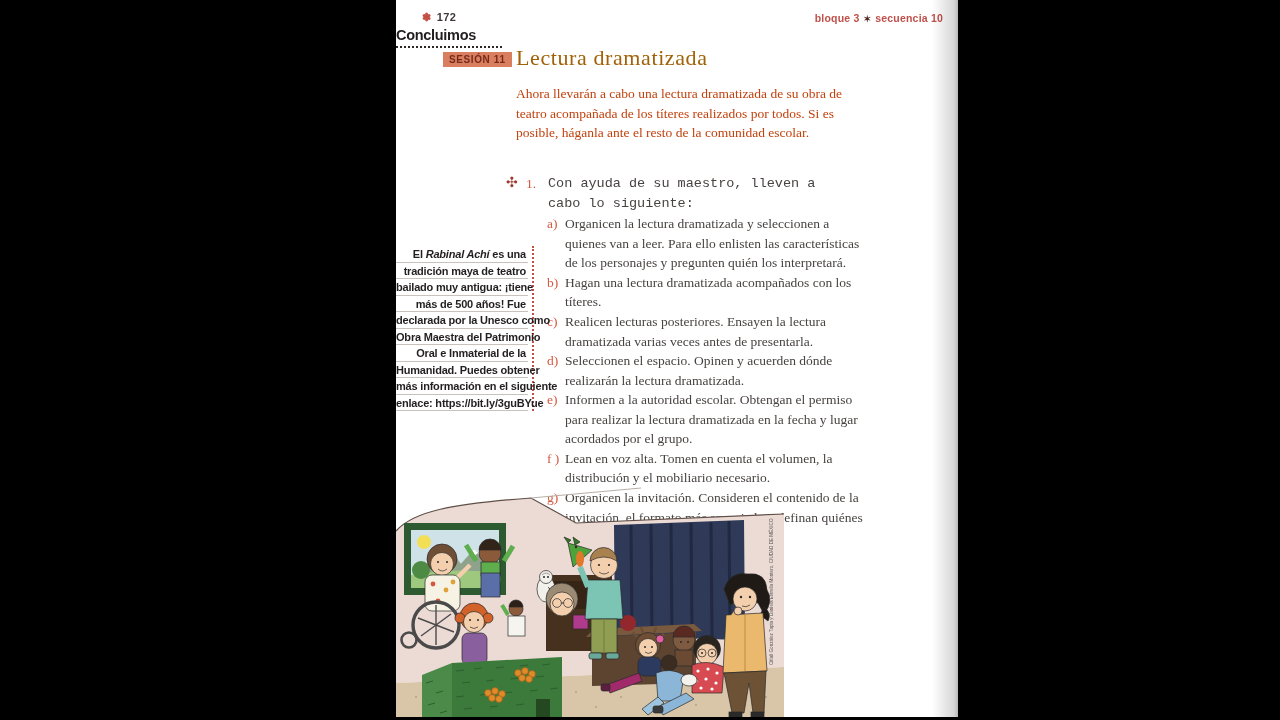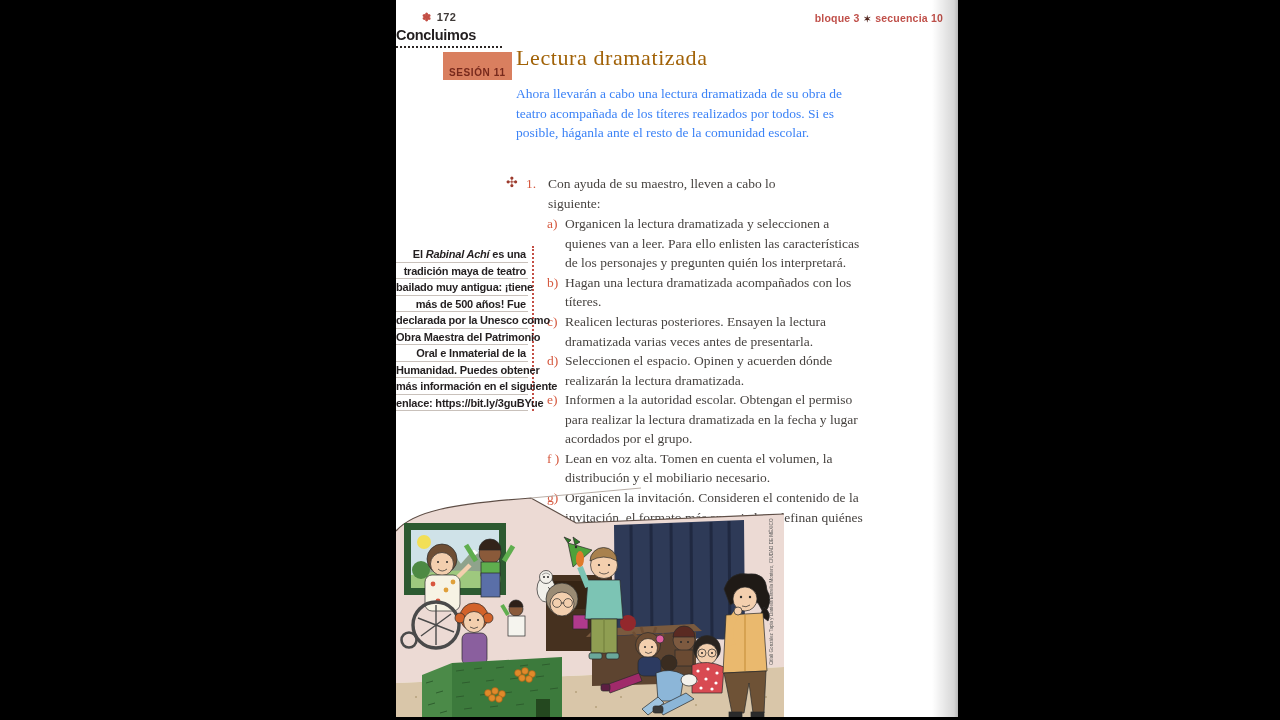--- a/index.html
+++ b/index.html
@@ -27,32 +27,32 @@
   .concluimos-wrap {
     position:absolute; left:0; top:26px; width:106px;
     border-bottom:2px dotted #2b2624; text-align:left; padding:0 2px 2px 0;
   }
   .concluimos { font-family:"Liberation Sans",sans-serif; font-weight:bold; font-size:14.5px; color:#231f20; letter-spacing:-.3px; }
 
   .badge {
     position:absolute; left:47px; top:52px;
     background:#d97f5f; color:#77291c;
     font-family:"Liberation Sans",sans-serif; font-weight:bold; font-size:10px;
-    padding:15px 6px 2px 6px; letter-spacing:.6px; white-space:nowrap;
+    padding:2px 6px 2px 6px; letter-spacing:.6px; white-space:nowrap;
   }
   .title { position:absolute; left:120px; top:45px; font-size:22px; color:#a16207; letter-spacing:.6px; }
 
-  .intro { position:absolute; left:120px; top:84px; width:338px; font-size:13.5px; line-height:1.45; color:#3b82f6; }
+  .intro { position:absolute; left:120px; top:84px; width:338px; font-size:13.5px; line-height:1.45; color:#c2410c; }
 
   
   .activity { position:absolute; left:110px; top:174px; width:322px; color:#474340; }
   .activity-head { display:flex; align-items:flex-start; }
   .bullet-flower { color:#9c3a2c; font-size:14px; width:20px; flex:none; line-height:1.3; }
   .item-number { color:#d5593f; font-size:13.5px; width:22px; flex:none; line-height:1.45; }
-  .head-text { width:272px; font-size:13.5px; line-height:1.45; }
+  .head-text { width:272px; font-size:13.5px; line-height:1.45;font-family:Liberation Mono, monospace; }
   .subs { margin-left:41px; margin-top:1px; }
   .sub-item { position:relative; padding-left:18px; font-size:13.5px; line-height:1.45; width:316px; }
   .sub-label { position:absolute; left:0; top:0; color:#d5593f; }
 
   
   .sidebar {
     position:absolute; left:0; top:246px; width:138px;
     border-right:2px dotted #c34e44; padding-right:4px;
     font-family:"Liberation Sans",sans-serif; font-weight:bold;
     font-size:11px; color:#231f20; letter-spacing:-.2px;

